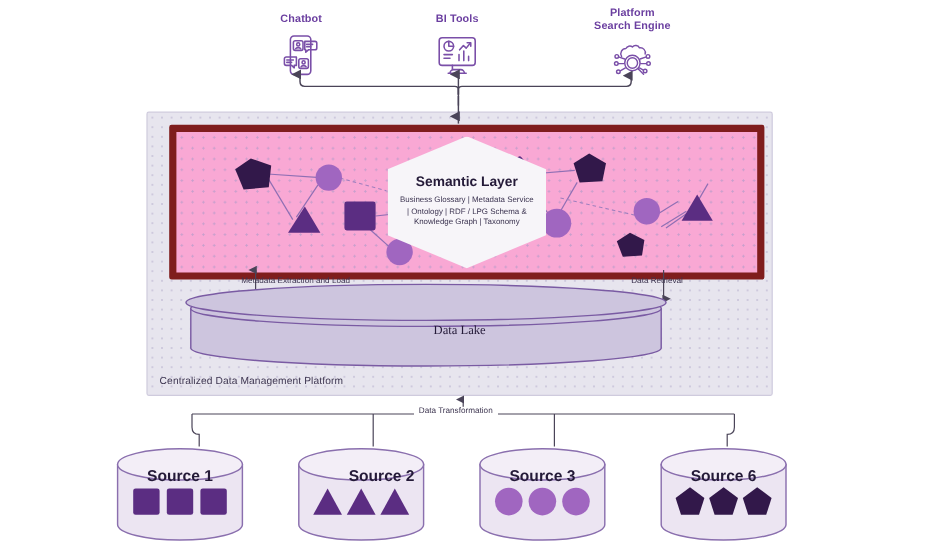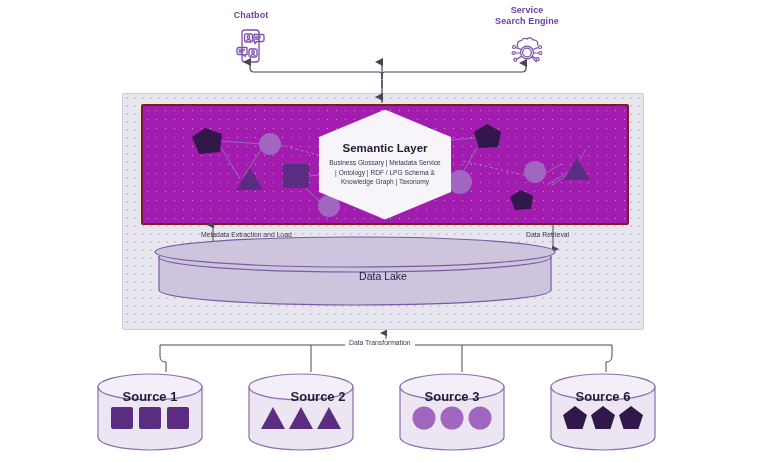--- a/index.html
+++ b/index.html
@@ -72,22 +72,22 @@
     letter-spacing: .1px;
   }
 
   
   #semantic-band {
     position: absolute;
     left: 18px;
     top: 10px;
     width: 484px;
     height: 117px;
-    background: #a21caf;
-    border: 2px solid #7f1d1d;
+    background: #f9a8d4;
+    border: 6px solid #7f1d1d;
     border-radius: 2px;
     overflow: hidden;
   }
   #semantic-dots {
     position: absolute;
     inset: 0;
     background-image: radial-gradient(#c79fcc 0.8px, transparent 0.9px);
     background-size: 9px 9px;
     pointer-events: none;
   }
@@ -124,20 +124,21 @@
   
   #data-lake-label {
     position: absolute;
     left: 0;
     right: 0;
     top: 272px;
     text-align: center;
     font-size: 10.5px;
     color: #241a38;
     z-index: 4;
+    font-family: Liberation Serif, serif;
   }
 
   
   .flow-label {
     position: absolute;
     font-size: 6.8px;
     color: #3d3550;
     white-space: nowrap;
     z-index: 5;
   }
@@ -176,24 +177,41 @@
           <path d="M15 20.5H6.5A1.5 1.5 0 0 0 5 22v4a1.5 1.5 0 0 0 1.5 1.5H11l2.2 2v-2H15z"></path>
           <path d="M7 23h5.5M7 25h4"></path>
           <rect x="17" y="22" width="8" height="8" rx="1.5"></rect>
           <circle cx="21" cy="25" r="1.3"></circle>
           <path d="M18.9 28.6c.5-1.2 3.7-1.2 4.2 0"></path>
         </g>
       </svg>
     </div>
   </div>
 
+  <div class="consumer" style="left:321px; top:10px;">
+    <div class="consumer-label">BI Tools</div>
+    <div class="consumer-icon">
+      <svg width="38" height="38" viewBox="0 0 38 38">
+        <g fill="none" stroke="#7a4fa8" stroke-width="1.3" stroke-linejoin="round" stroke-linecap="round">
+          <rect x="4" y="4.5" width="30" height="23" rx="2.5"></rect>
+          <path d="M15 27.5v3.5M11.5 34h15M19 31h0M13 34c0-1.6 1.3-3 3-3h6c1.7 0 3 1.4 3 3"></path>
+          <circle cx="12" cy="11.5" r="4"></circle>
+          <path d="M12 7.5v4h4"></path>
+          <path d="M21 14.5l3.2-3.6 2.3 2.2 3.3-4.1"></path>
+          <path d="M27.3 8.6h3v3"></path>
+          <path d="M8 18.5h7M8 21.5h5"></path>
+          <path d="M20.5 23.5v-5M24.5 23.5v-8M28.5 23.5v-3.5"></path>
+        </g>
+      </svg>
+    </div>
+  </div>
 
   <div class="consumer" style="left:467px; top:5px;">
     <div class="consumer-label">
-      <span>Service</span><br>
+      <span>Platform</span><br>
       <span>Search Engine</span>
     </div>
     <div class="consumer-icon">
       <svg width="40" height="38" viewBox="0 0 40 38">
         <g fill="none" stroke="#7a4fa8" stroke-width="1.2" stroke-linejoin="round" stroke-linecap="round">
           <path d="M11 14c-1.8-2.8.3-6.6 3.6-6.6 1-2 3.6-2.6 5.4-1.3 1.6-1.9 4.8-1.5 5.9.8 3-.6 5.6 2.2 4.7 5.1"></path>
           <circle cx="20" cy="19.5" r="6.4"></circle>
           <circle cx="20" cy="19.5" r="4.3"></circle>
           <path d="M24.7 24.2l4.6 4.6"></path>
           <path d="M13.6 16.2L9 14.6M13.2 20H8.4M14.2 23.6l-4 2.2"></path>
@@ -293,20 +311,21 @@
     <div class="flow-label" style="left:403px; top:137px;">Data Retrieval</div>
 
     <svg width="520" height="235" style="position:absolute;left:0;top:0;">
       <path d="M36 163 L36 196 A196 15 0 0 0 428 196 L428 163 Z" fill="#cdc5de" stroke="#7a5ba3" stroke-width="1.2"></path>
       <ellipse cx="232" cy="163" rx="196" ry="15" fill="#cdc5de" stroke="#7a5ba3" stroke-width="1.2"></ellipse>
       <ellipse cx="232" cy="158" rx="200" ry="15" fill="#cdc5de" stroke="#7a5ba3" stroke-width="1.2"></ellipse>
     </svg>
 
     <div id="data-lake-label" style="top:176px;">Data Lake</div>
 
+    <div id="platform-label">Centralized Data Management Platform</div>
   </div>
 
   <svg width="771" height="462" style="position:absolute;left:0;top:0;pointer-events:none;z-index:2;">
 
     <path d="M386 345 L386 333" stroke="#4a4458" stroke-width="1" fill="none" marker-end="url(#arrUp)"></path>
 
     <path d="M160 345 L612 345" stroke="#4a4458" stroke-width="1" fill="none"></path>
 
     <path d="M160 345 L160 356 Q160 362 166 362 L166 372" stroke="#4a4458" stroke-width="1" fill="none"></path>
     <path d="M311 345 L311 372" stroke="#4a4458" stroke-width="1" fill="none"></path>

